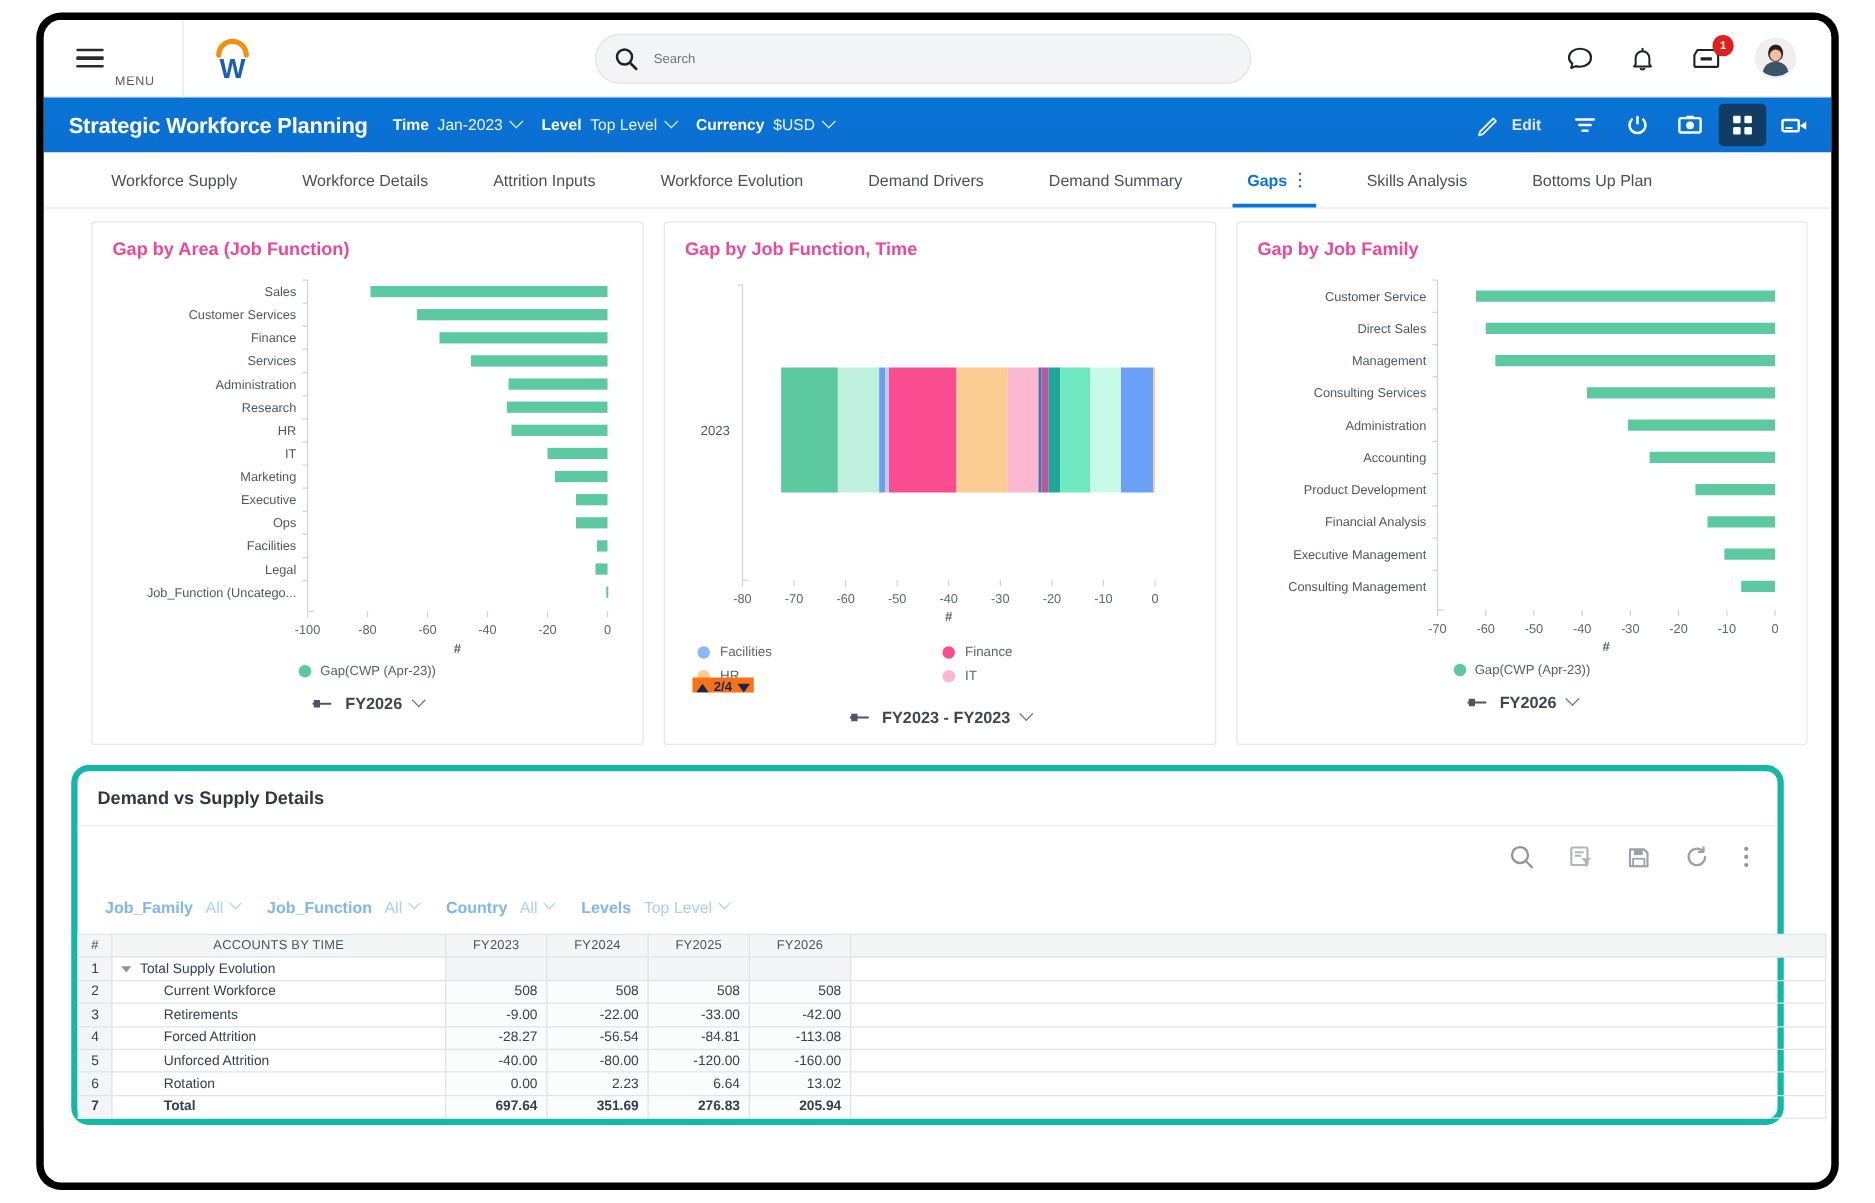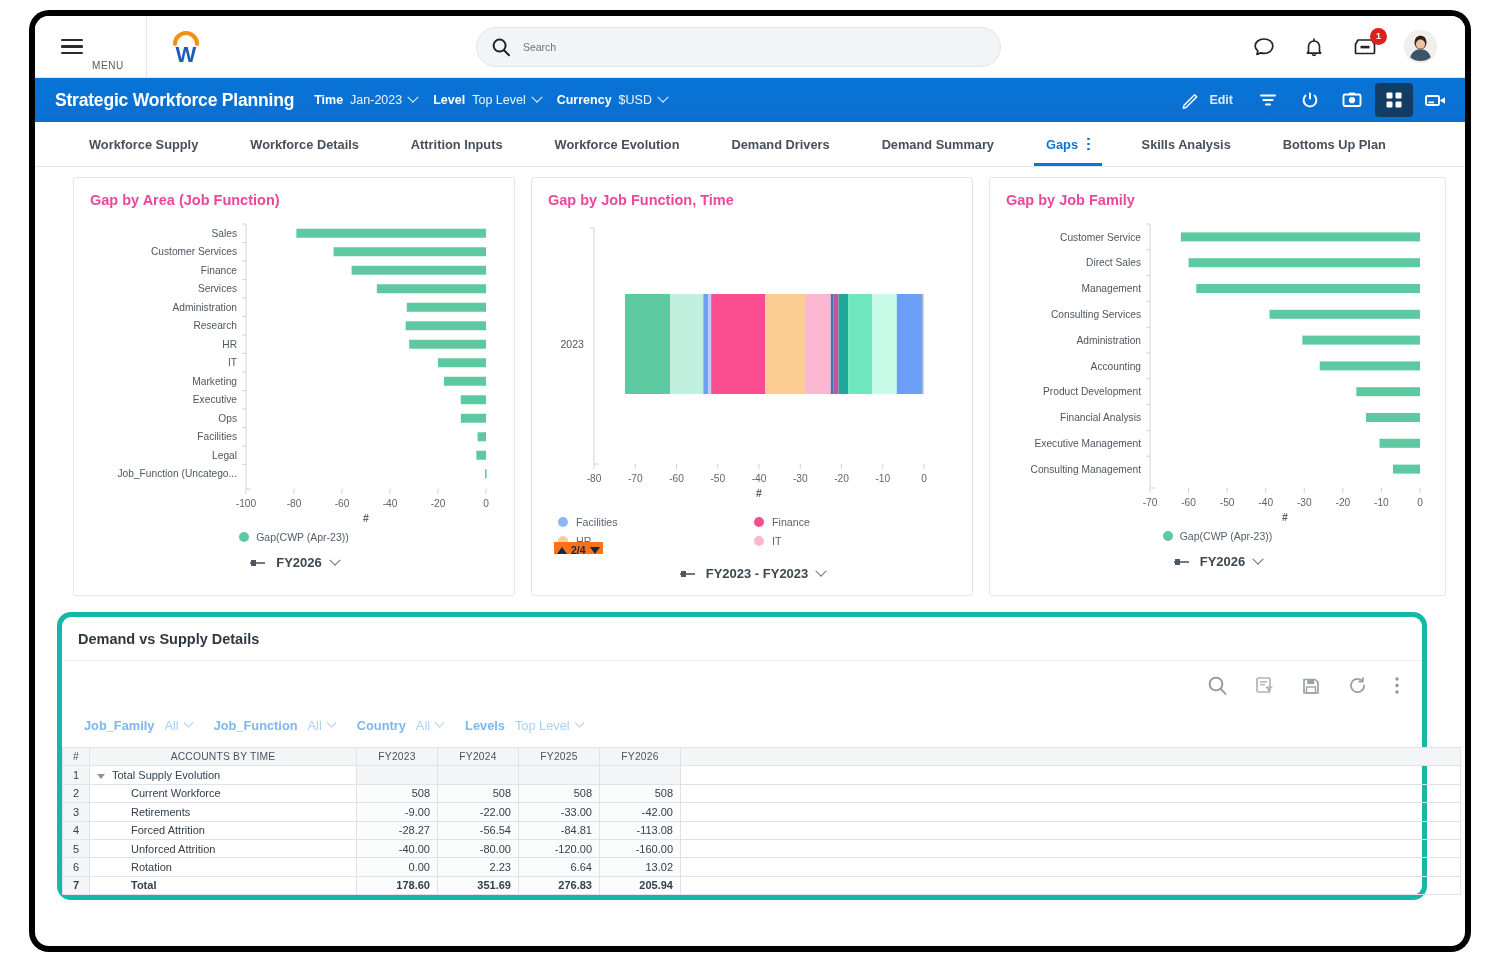--- a/index.html
+++ b/index.html
@@ -42,21 +42,21 @@
           transform:rotate(45deg) translate(-2px,-2px); }
   .appbar-spacer { flex:1; }
   .abtns { display:flex; align-items:center; gap:4px; }
   .abtn { width:38px; height:34px; display:flex; align-items:center; justify-content:center; border-radius:4px; cursor:pointer; }
   .abtn.sel { background:#113c63; }
   .editbtn { display:flex; align-items:center; gap:7px; padding:0 12px 0 6px; cursor:pointer; }
   .editbtn span { font-size:12.5px; font-weight:700; color:#dfe9f3; }
 
   
   .tabbar { height:45px; background:#fff; display:flex; align-items:stretch; border-bottom:1px solid #e3e6ea; padding:0 28px; }
-  .tab { display:flex; align-items:center; padding:0 26px; font-size:12.8px; color:#47505a; cursor:pointer; position:relative;font-weight:bold; }
+  .tab { display:flex; align-items:center; padding:0 26px; font-size:12.8px; color:#47505a; cursor:pointer; position:relative; }
   .tab.active { color:#0b74d8; font-weight:600; }
   .tab.active::after { content:""; position:absolute; left:14px; right:14px; bottom:0; height:3px; background:#0b74d8; }
   .kebab { display:flex; flex-direction:column; gap:2.4px; margin-left:9px; }
   .kebab i { width:2.6px; height:2.6px; border-radius:50%; background:#0b74d8; display:block; }
 
   
   .content { background:#fff; padding:10px 8px 0 8px; }
   .cards { display:flex; gap:16px; padding:0 30px; }
   .card { background:#fff; border:1px solid #e3e6ea; border-radius:3px; flex:1; position:relative; }
   .card-title { font-size:14.5px; font-weight:700; color:#ec4899; padding:14px 16px 4px 16px; }
@@ -637,21 +637,21 @@
                 <td class="c-acc"><span class="indent1" style="display:inline-block">Rotation</span></td>
                 <td class="c-fy">0.00</td>
                 <td class="c-fy">2.23</td>
                 <td class="c-fy">6.64</td>
                 <td class="c-fy">13.02</td>
                 <td class="c-blank"></td>
               </tr>
               <tr class="tot">
                 <td class="c-num">7</td>
                 <td class="c-acc"><span class="indent1" style="display:inline-block">Total</span></td>
-                <td class="c-fy">178.60</td>
+                <td class="c-fy">697.64</td>
                 <td class="c-fy">351.69</td>
                 <td class="c-fy">276.83</td>
                 <td class="c-fy">205.94</td>
                 <td class="c-blank"></td>
               </tr>
             </tbody>
         </table>
 
       </div>
     </div>

